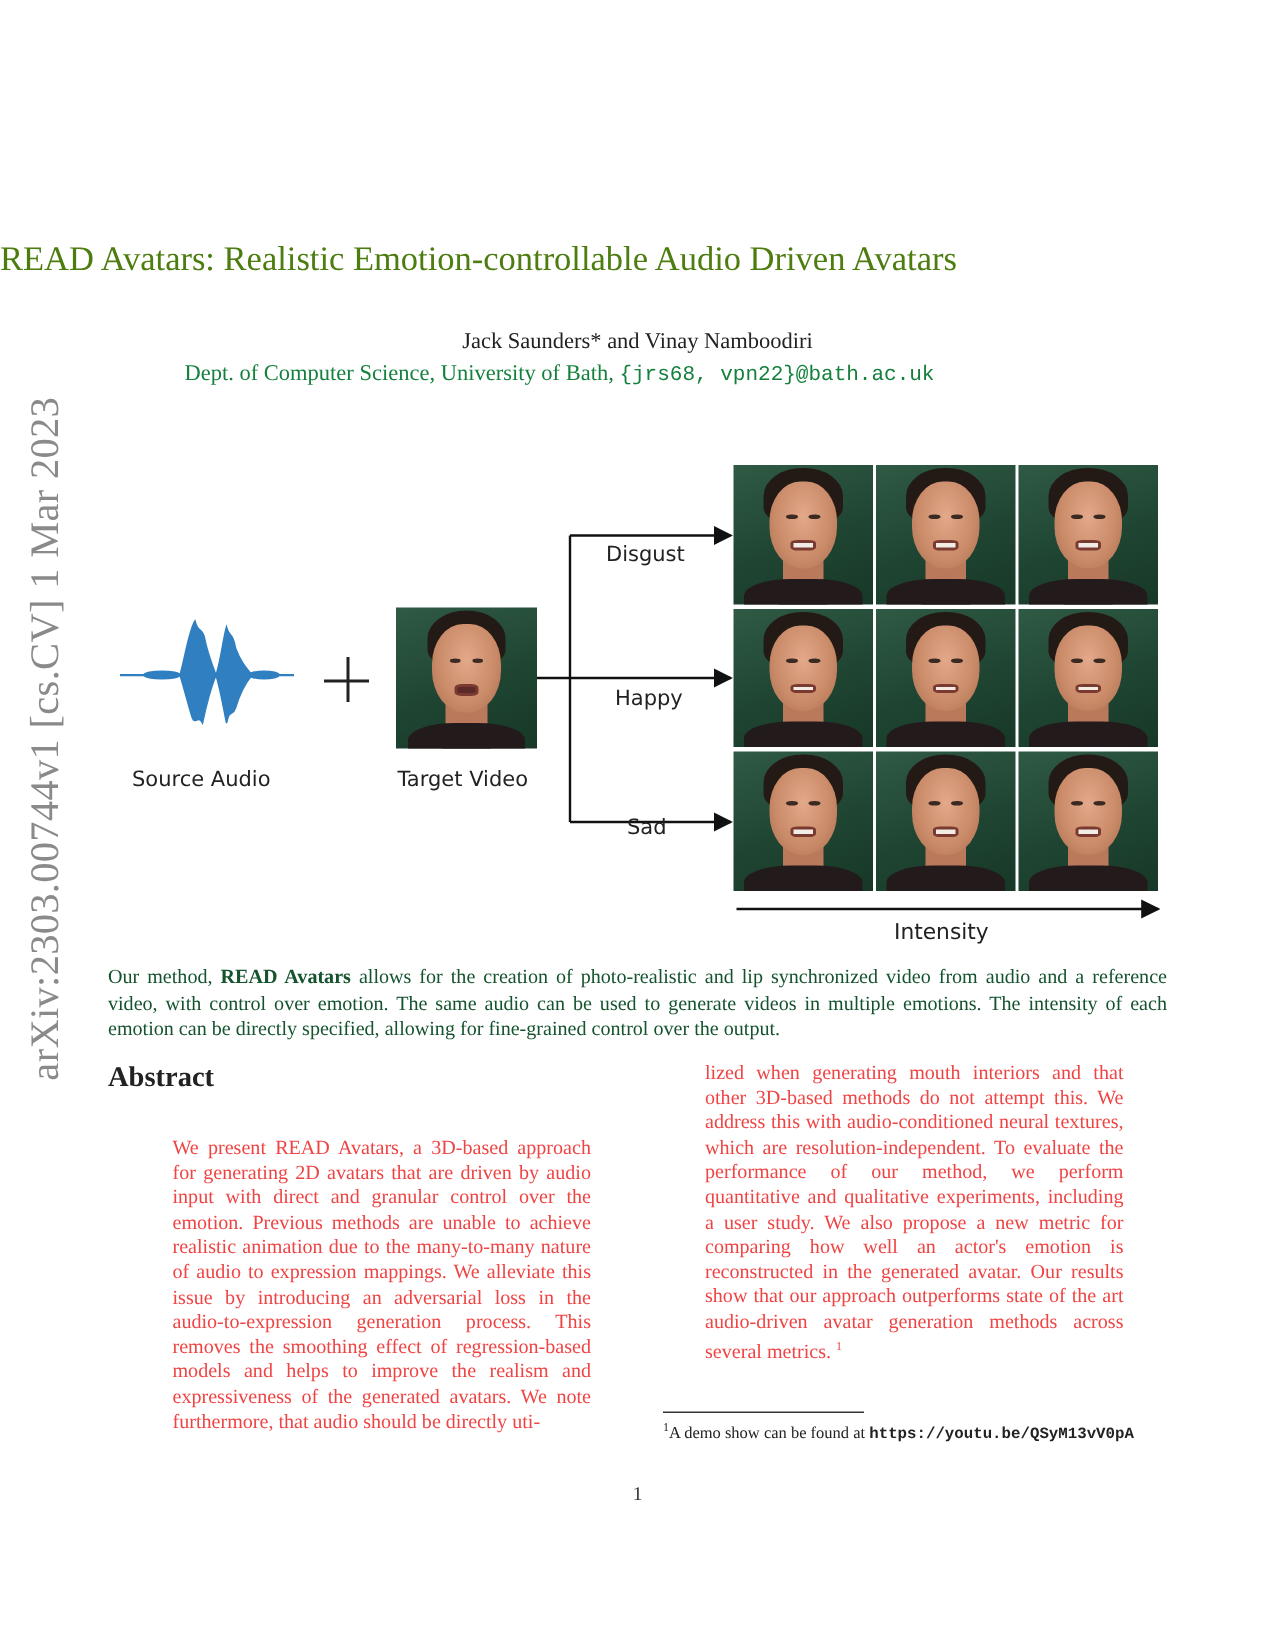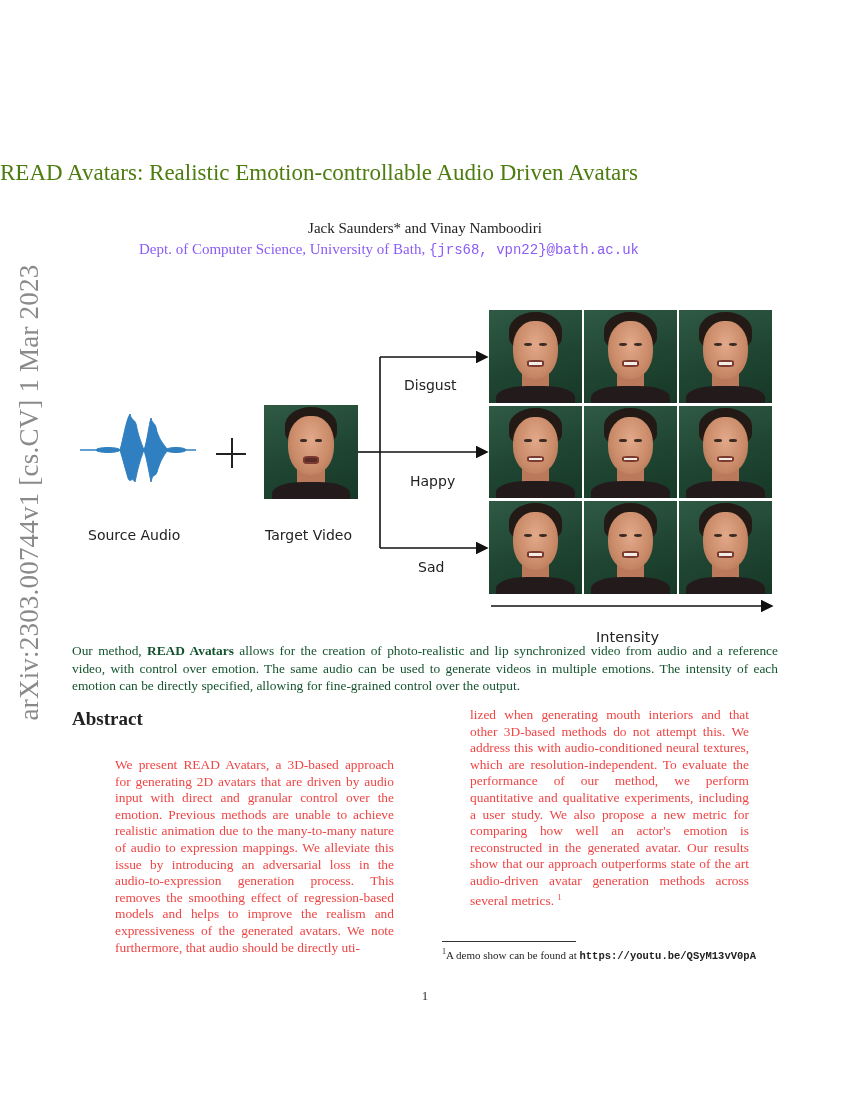--- a/index.html
+++ b/index.html
@@ -17,30 +17,30 @@
 
   .title {
     position: absolute; top: 160px; left: 0; width: 850px; text-align: left;
     font-size: 23px; font-weight: normal; color: #4d7c0f;
   }
   .authors {
     position: absolute; top: 207px; left: 0; width: 850px; text-align: center;
     font-size: 15px; color: #222; margin-top: 13px;
   }
   .affil {
-    position: absolute; top: 241px; left: 16px; width: 746px; text-align: center;
-    font-size: 15px; color: #8b5cf6;
+    position: absolute; top: 241px; left: 0; width: 746px; text-align: center;
+    font-size: 15px; color: #15803d;
   }
   .affil .mono { font-family: "Liberation Mono", "DejaVu Sans Mono", monospace; font-size: 14px; }
 
   
   .figure { position: absolute; left: 0; top: 0; width: 850px; height: 640px; }
   .fig-label {
     position: absolute; font-family: "DejaVu Sans", "Liberation Sans", sans-serif;
-    font-size: 14px; color: #222; white-space: nowrap; margin-top: 15px;
+    font-size: 14px; color: #222; white-space: nowrap;
   }
   .waveform { position: absolute; left: 78px; top: 410px; width: 120px; height: 80px; }
   .plus { position: absolute; left: 216px; top: 438px; width: 32px; height: 32px; }
   .plus::before, .plus::after { content: ""; position: absolute; background: #222; }
   .plus::before { left: 15px; top: 0; width: 1.5px; height: 30px; }
   .plus::after { left: 0; top: 15px; width: 30px; height: 1.5px; }
 
   .face {
     position: absolute; overflow: hidden;
     background: radial-gradient(ellipse at 50% 110%, #2a2420 0%, #2a2420 25%, transparent 26%),

